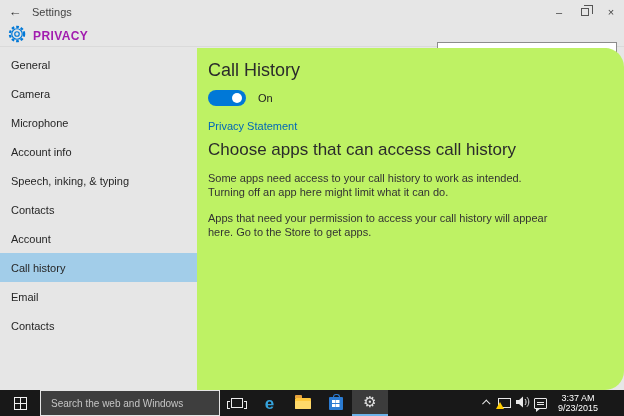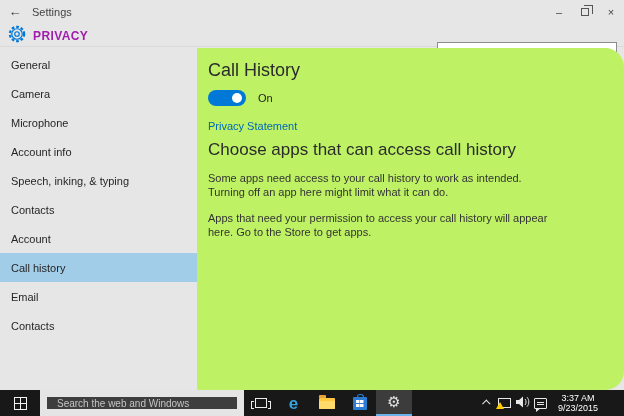--- a/index.html
+++ b/index.html
@@ -42,21 +42,21 @@
   .para { font-size:11px; line-height:13.5px; color:#333; max-width:340px; }
   .para.p1 { margin-top:12px; }
   .para.p2 { margin-top:13px; }
 
   
   .taskbar { position:absolute; left:0; bottom:0; width:624px; height:26px; background:#181818; display:flex; align-items:center; }
   .start-btn { width:40px; height:26px; display:flex; align-items:center; justify-content:center; }
   .win-logo { width:13px; height:13px; border:1px solid #f2f2f2; position:relative; }
   .win-logo::before { content:""; position:absolute; left:0; right:0; top:5px; height:1px; background:#f2f2f2; }
   .win-logo::after { content:""; position:absolute; top:0; bottom:0; left:5px; width:1px; background:#f2f2f2; }
-  .tb-search { width:204px; height:26px; background:#3e3e3e; border:7px solid #e5e5e5; display:flex; align-items:flex-end; }
+  .tb-search { width:180px; height:26px; background:#3e3e3e; border:1px solid #e5e5e5; display:flex; align-items:center; }
   .tb-search input { width:100%; border:none; outline:none; background:transparent; font-size:10px; color:#c5c5c5; padding-left:10px; font-family:inherit; }
   .tb-search input::placeholder { color:#c5c5c5; }
   .tb-btn { width:33px; height:26px; display:flex; align-items:center; justify-content:center; }
   .taskview-ic { width:12px; height:10px; border:1px solid #ececec; position:relative; }
   .taskview-ic::before { content:""; position:absolute; left:-5px; top:2px; width:2px; height:6px; border:1px solid #ececec; border-right:none; }
   .taskview-ic::after { content:""; position:absolute; right:-5px; top:2px; width:2px; height:6px; border:1px solid #ececec; border-left:none; }
   .edge-ic { color:#35a3dd; font-size:17px; font-weight:bold; line-height:1; }
   .folder-ic { width:16px; height:11px; background:#ffc83d; border-radius:1px; position:relative; }
   .folder-ic::before { content:""; position:absolute; top:-3px; left:0; width:7px; height:3px; background:#e8a33d; border-radius:1px 1px 0 0; }
   .folder-ic::after { content:""; position:absolute; bottom:0; left:0; width:16px; height:8px; background:#ffd96a; border-radius:1px; }

